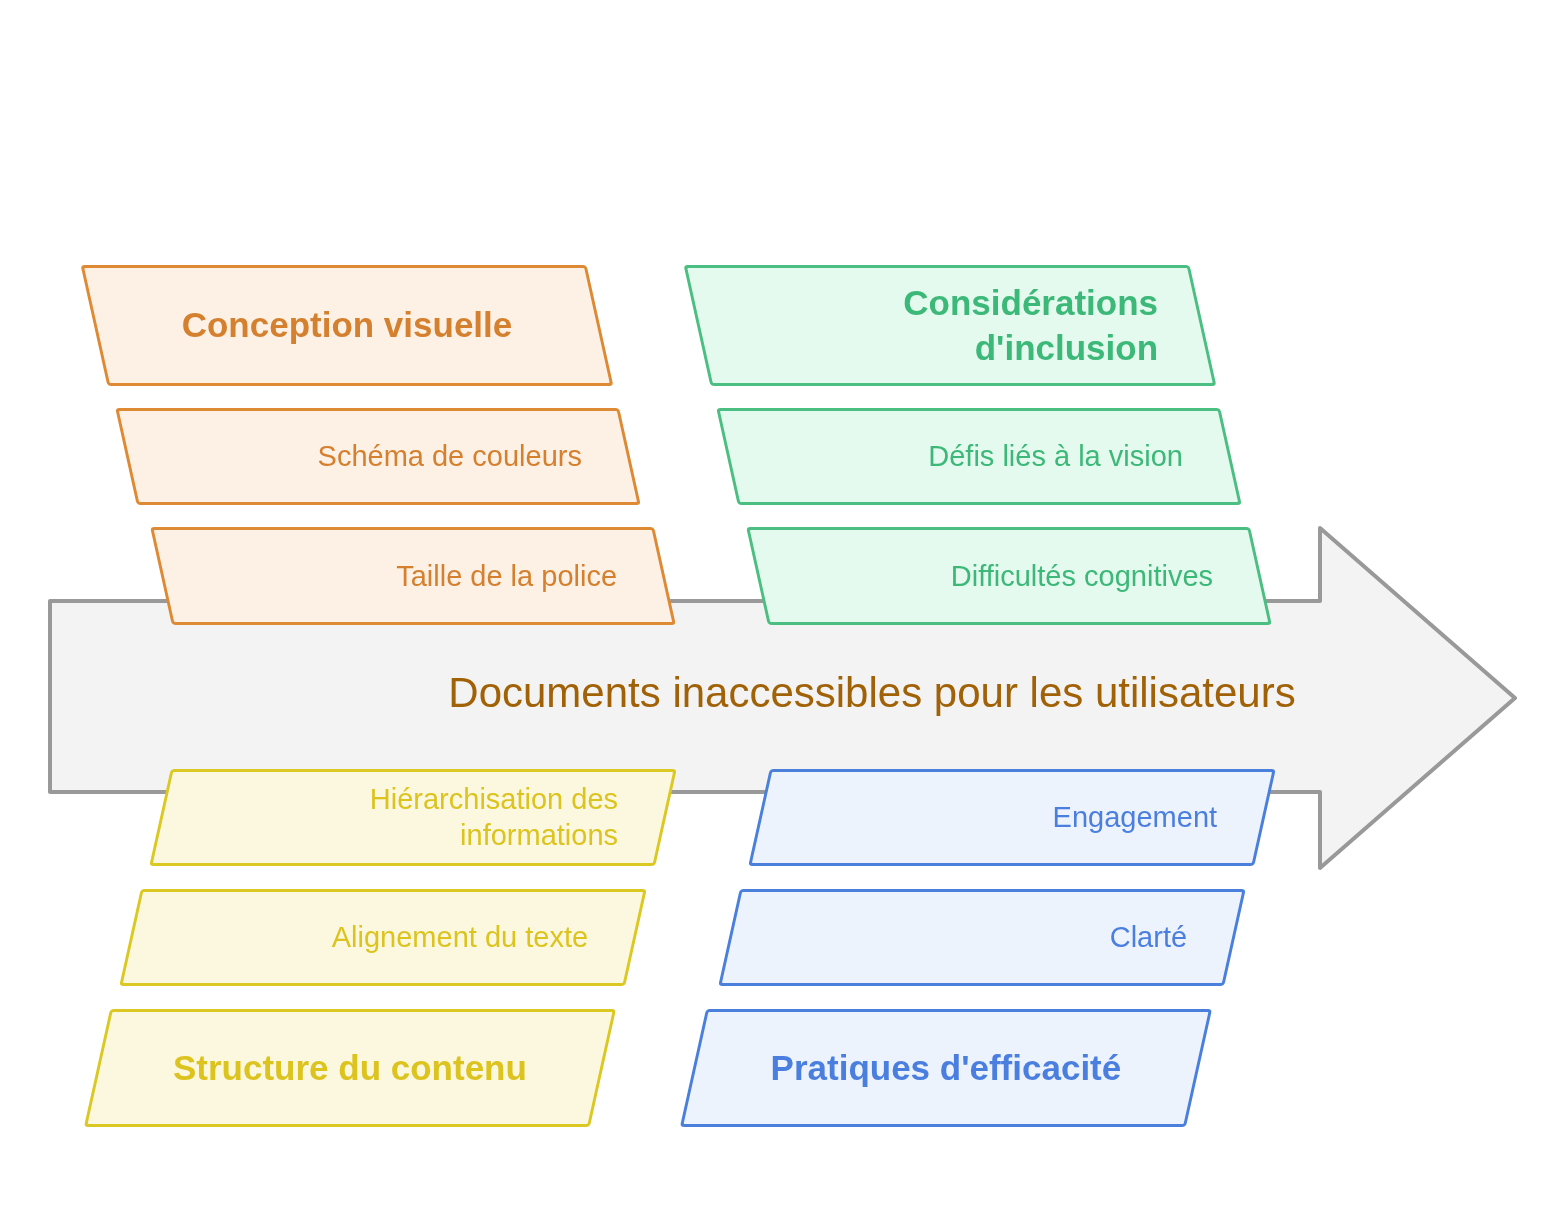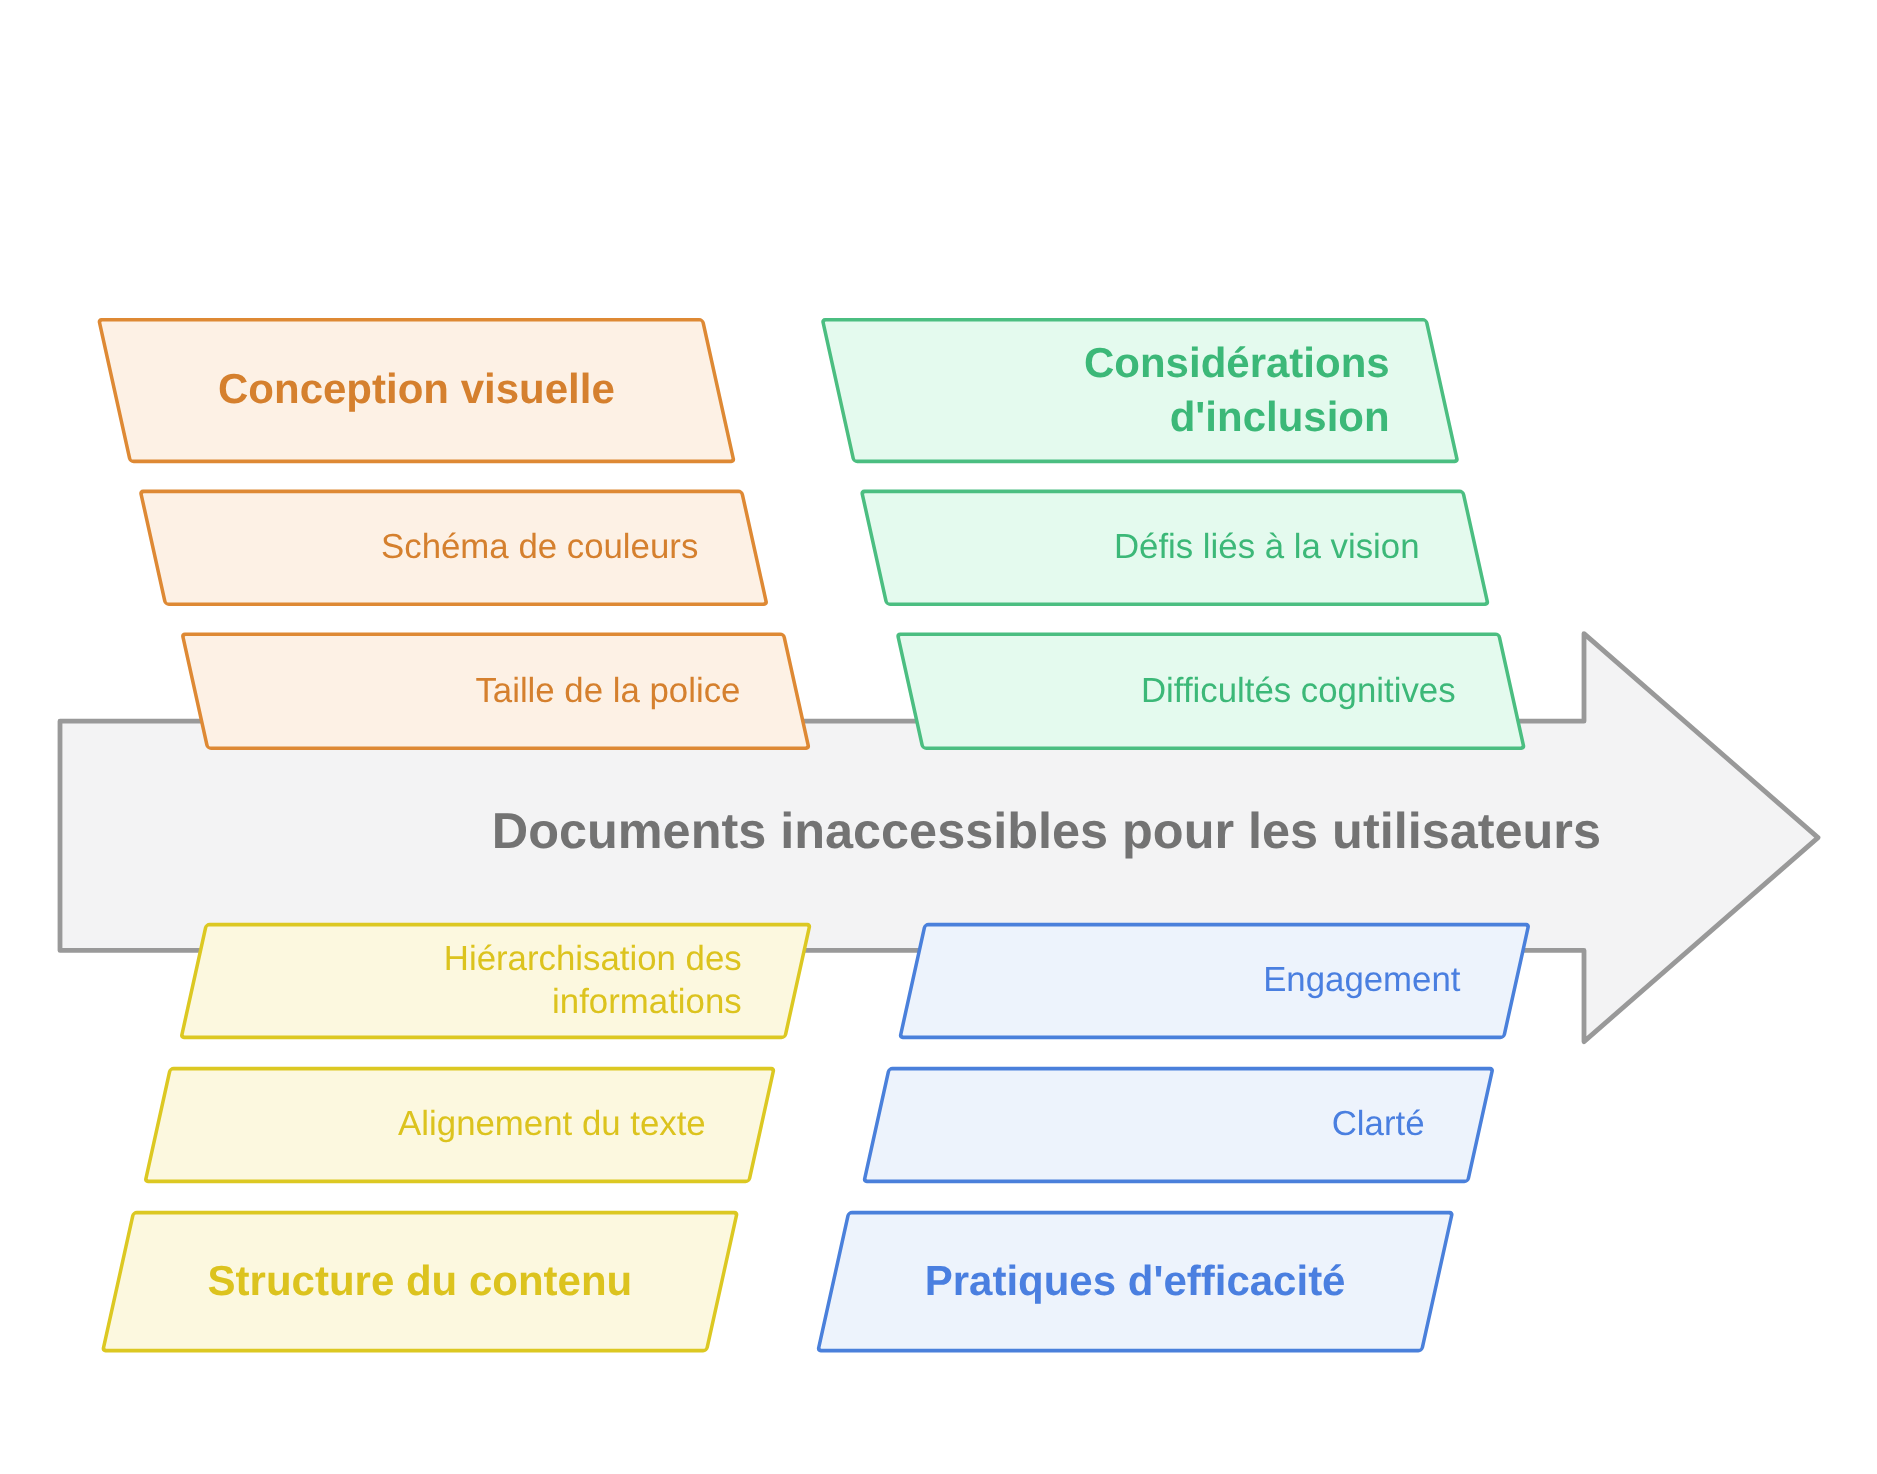--- a/index.html
+++ b/index.html
@@ -8,22 +8,22 @@
     width:1564px;height:1228px;
     background:#ffffff;
     font-family:"Liberation Sans", sans-serif;
     overflow:hidden;
   }
   .arrow-svg{position:absolute;left:0;top:0;}
   .arrow-title{
     position:absolute;
     left:322px;top:669px;width:1100px;
     text-align:center;
-    font-size:42px;font-weight:bold;
-    color:#737373;
+    font-size:42px;font-weight:normal;
+    color:#a16207;
     white-space:nowrap;
   }
   .block{
     position:absolute;
     box-sizing:border-box;
     display:flex;align-items:center;
     border-radius:4px;
   }
   .skew-r{transform:skewX(12.5deg);}   
   .skew-l{transform:skewX(-12.5deg);}  

